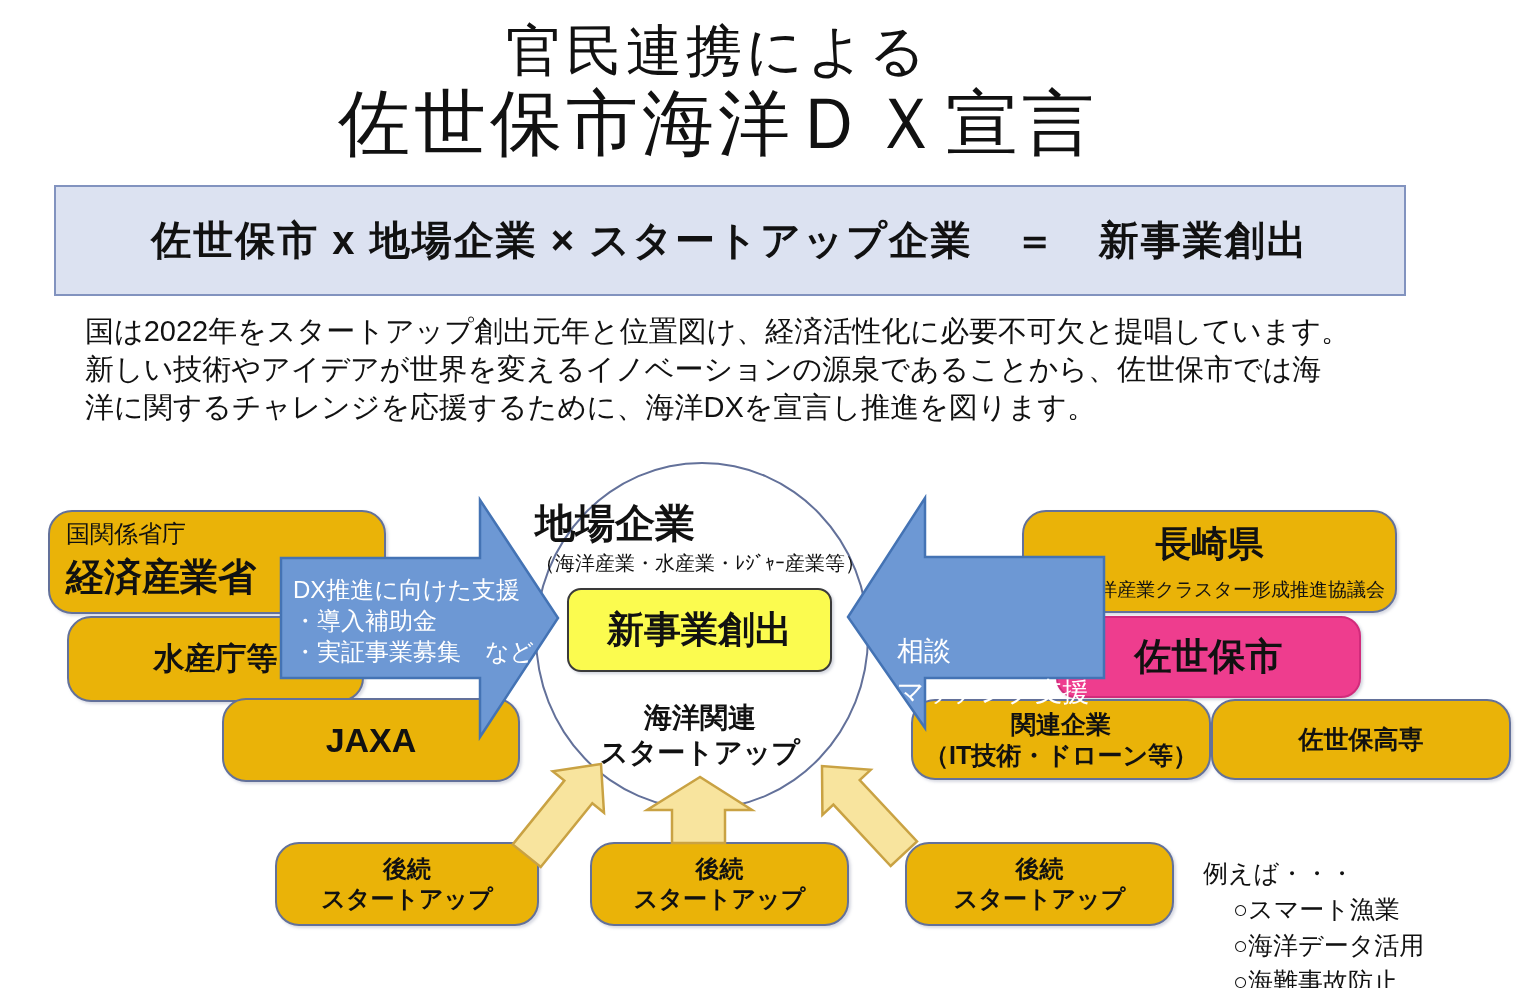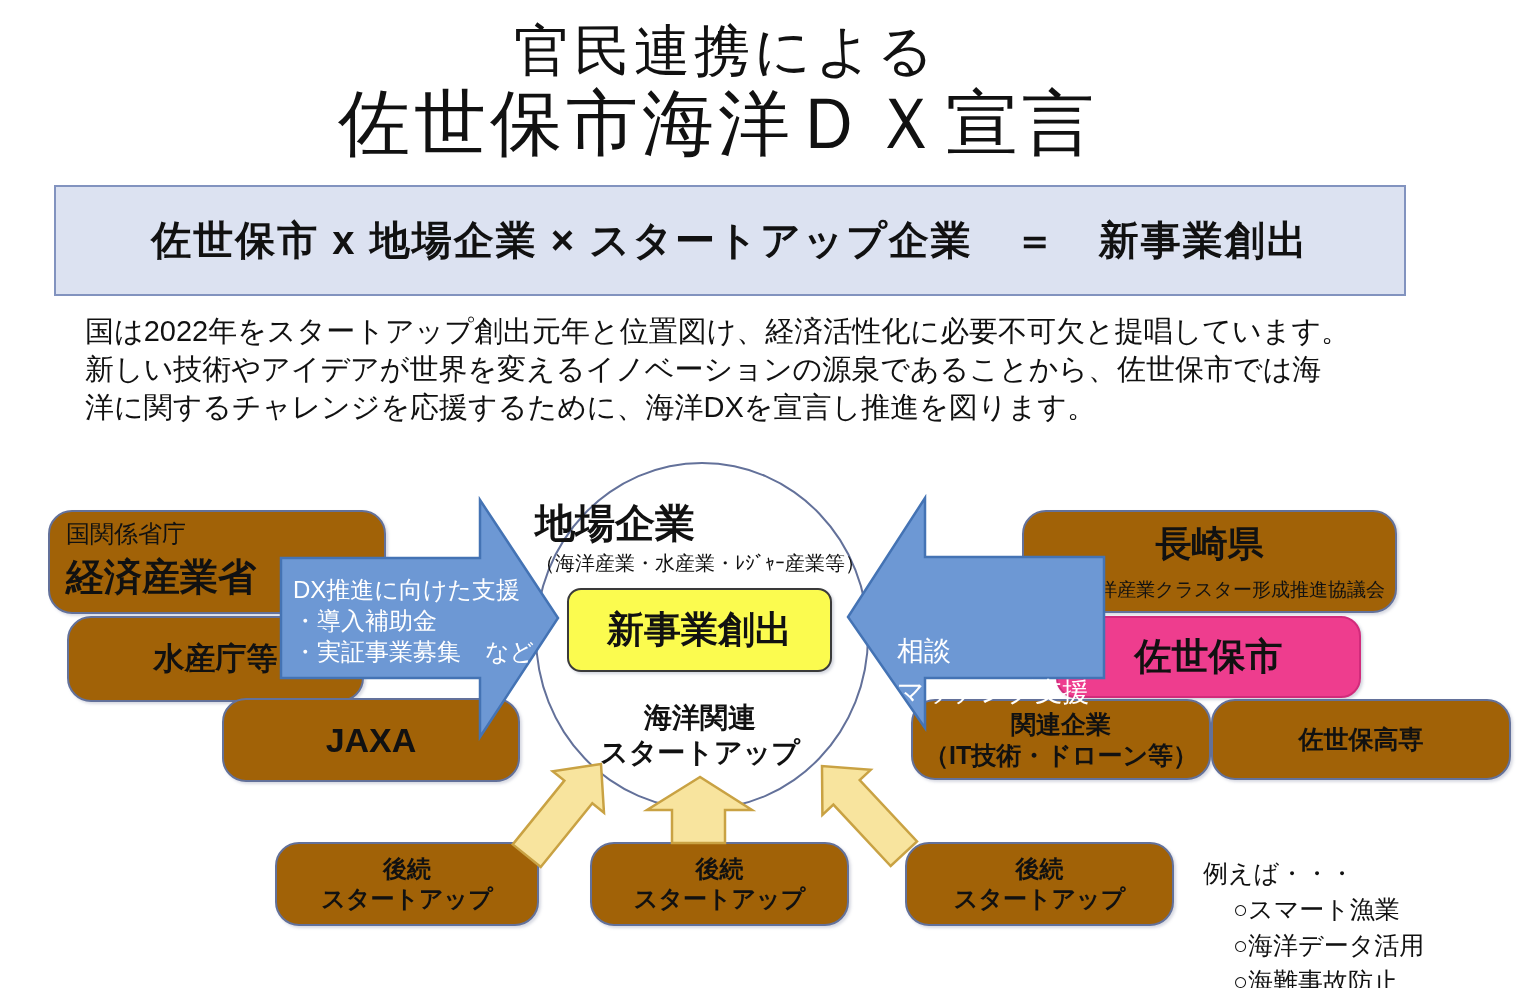--- a/index.html
+++ b/index.html
@@ -9,31 +9,31 @@
     --box-border:#63719A; --highlight-yellow:#FBFB4F;
     --pink:#EE3D8E; --pink-border:#D12B7B; --text:#111111;
   }
   html,body{margin:0;padding:0;background:#ffffff;}
   .stage{
     position:relative;width:1536px;height:988px;overflow:hidden;background:#ffffff;
     font-family:"Liberation Sans","DejaVu Sans",sans-serif;color:var(--text);
   }
   .abs{position:absolute;}
   
-  .title1{top:14px;left:8px;width:1436px;text-align:center;font-size:56px;font-weight:300;letter-spacing:4px;}
+  .title1{top:14px;left:0;width:1436px;text-align:center;font-size:56px;font-weight:300;letter-spacing:4px;}
   .title2{top:76px;left:0;width:1436px;text-align:center;font-size:72px;font-weight:300;letter-spacing:4px;}
   .formula{
     top:185px;left:54px;width:1348px;height:107px;background:var(--banner-bg);
     border:2px solid var(--banner-border);display:flex;align-items:center;justify-content:center;
     font-size:40px;font-weight:800;letter-spacing:2px;
   }
   .intro{top:312px;left:85px;width:1360px;font-size:29px;line-height:38px;white-space:pre-line;}
   
   .rbox{
-    background:#a16207;border:2px solid var(--box-border);border-radius:24px;
+    background:#eab308;border:2px solid var(--box-border);border-radius:24px;
     box-shadow:2px 2px 3px rgba(110,120,150,0.28);
   }
   .c{display:flex;flex-direction:column;align-items:center;justify-content:center;text-align:center;}
   
   .circle{top:462px;left:535px;width:330px;height:344px;border:2px solid var(--box-border);border-radius:50%;background:#ffffff;}
   .center-heading{top:496px;left:535px;width:330px;text-align:left;font-size:40px;font-weight:800;}
   .center-sub{top:550px;left:505px;width:390px;text-align:center;font-size:20px;}
   .hl-box{
     top:588px;left:567px;width:261px;height:80px;background:var(--highlight-yellow);
     border:2px solid #3a3a3a;border-radius:14px;font-size:37px;font-weight:800;

